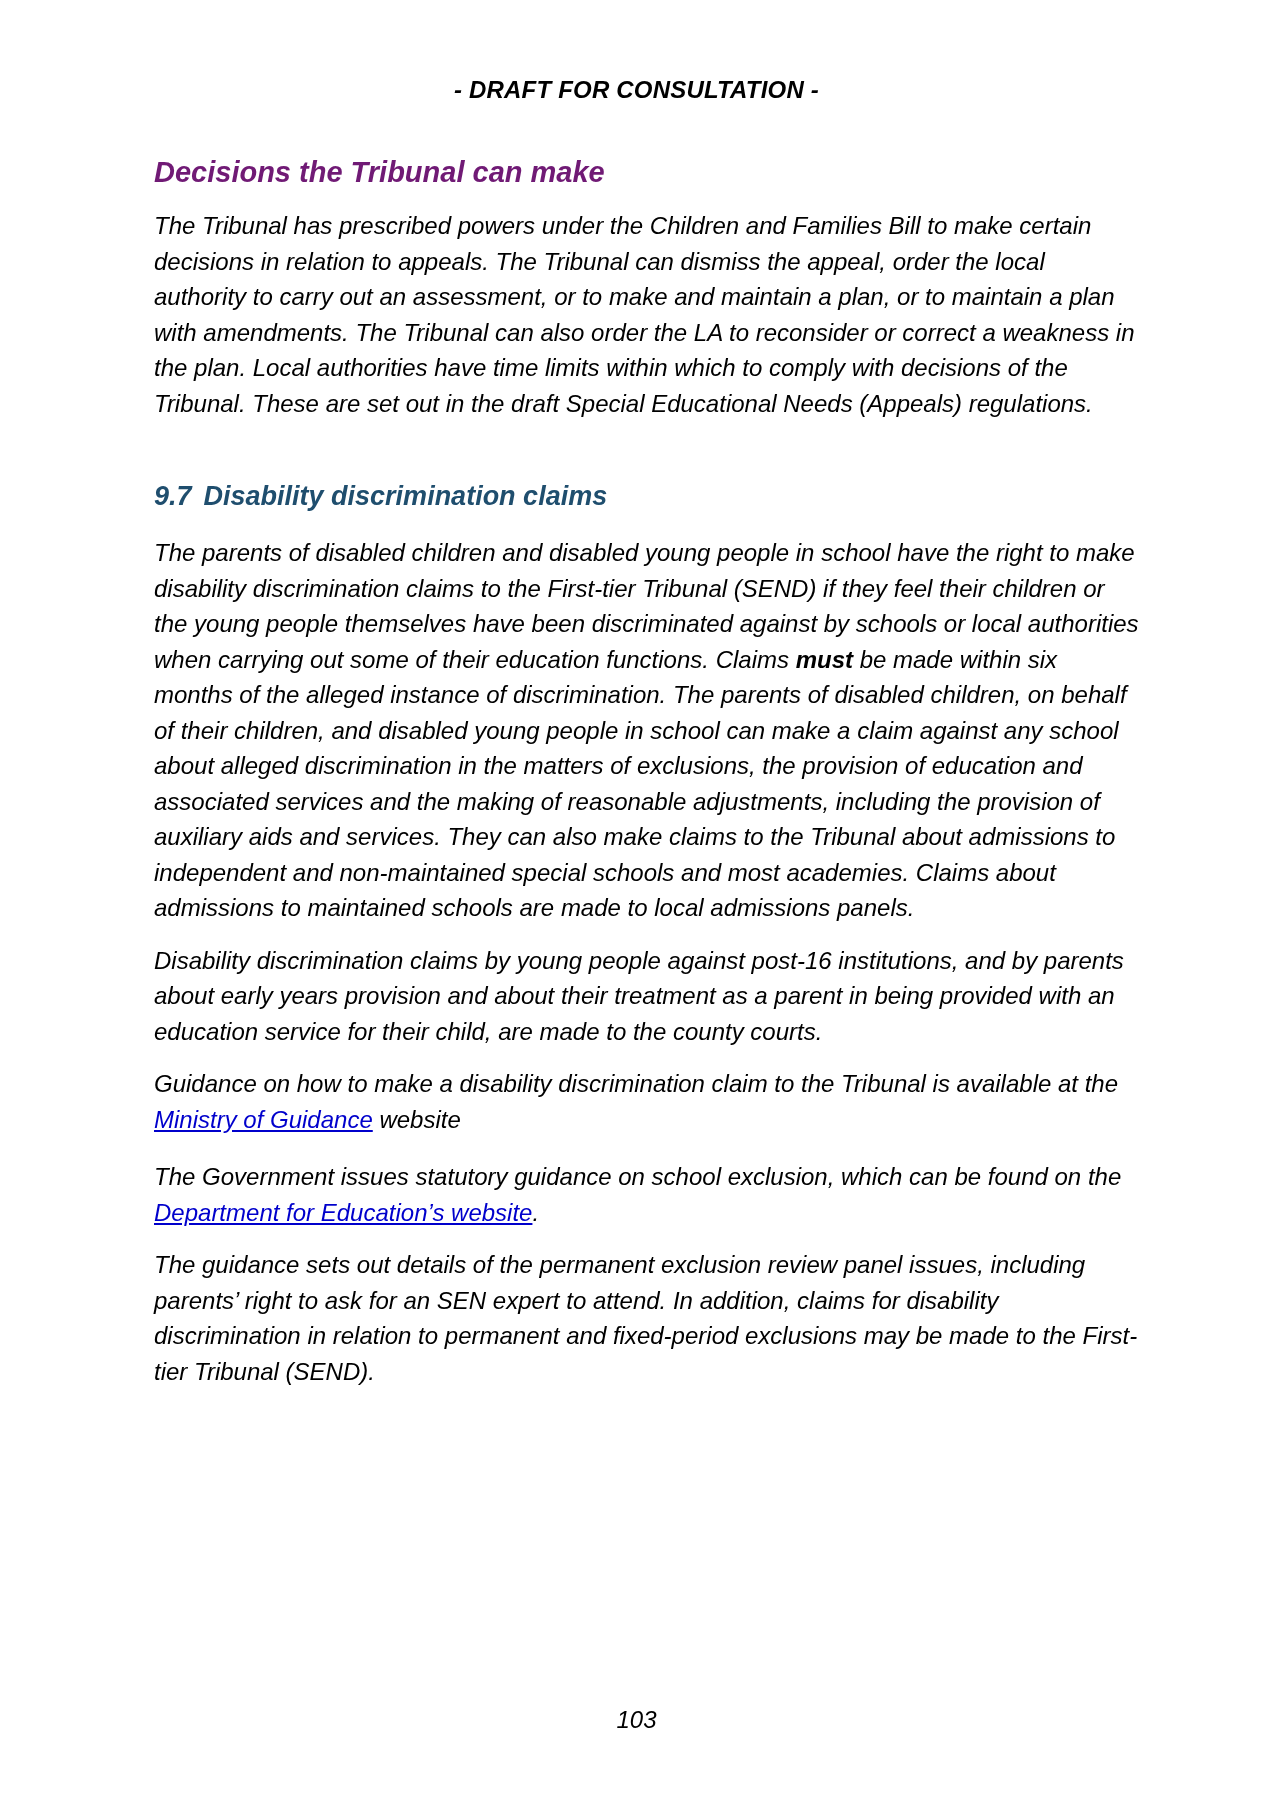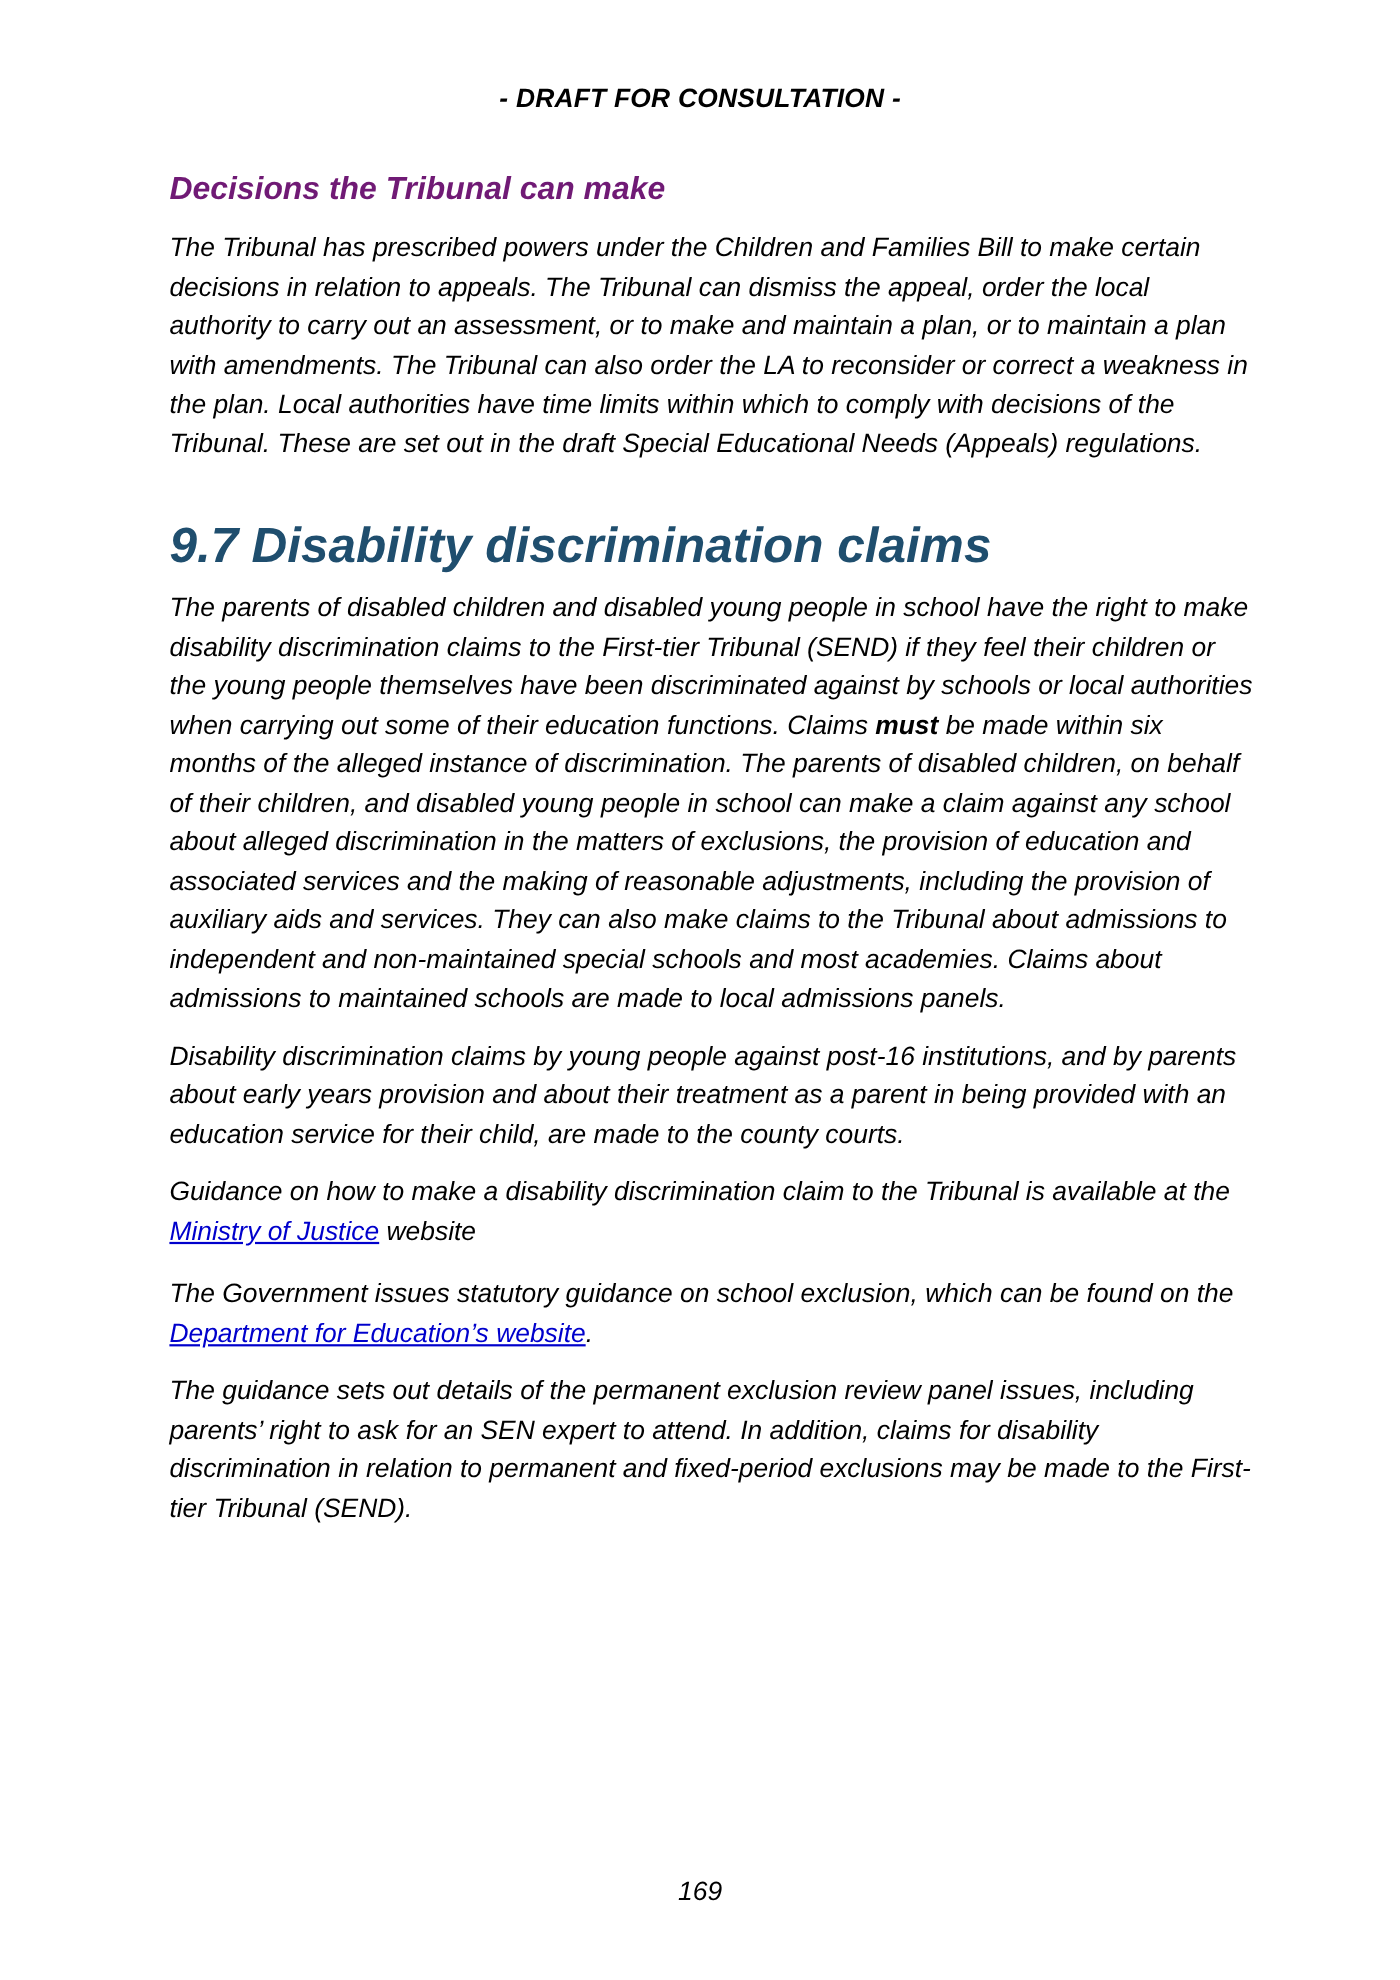--- a/index.html
+++ b/index.html
@@ -41,21 +41,21 @@
     h2.sub {
       margin: 0;
       color: #701a75;
       font-size: 29px;
       font-weight: bold;
       line-height: 44px;
     }
     h1.section {
       margin: 0;
       color: #1F4E6E;
-      font-size: 45px;
+      font-size: 27px;
       font-weight: bold;
       line-height: 50px;
     }
     h1.section .num {
       margin-right: 12px;
     }
     p {
       margin: 0;
       font-size: 24px;
       line-height: 35.5px;
@@ -86,24 +86,24 @@
     <p style="margin-top:14px;">The Tribunal has prescribed powers under the Children and Families Bill to make certain decisions in relation to appeals.  The Tribunal can dismiss the appeal, order the local authority to carry out an assessment, or to make and maintain a plan, or to maintain a plan with amendments.  The Tribunal can also order the LA to reconsider or correct a weakness in the plan.  Local authorities have time limits within which to comply with decisions of the Tribunal.  These are set out in the draft Special Educational Needs (Appeals) regulations.</p>
 
     <h1 class="section" style="margin-top:50px;">
       <span class="num">9.7</span><span>Disability discrimination claims</span>
     </h1>
 
     <p style="margin-top:14px;"><span>The parents of disabled children and disabled young people in school have the right to make disability discrimination claims to the First-tier Tribunal (SEND) if they feel their children or the young people themselves have been discriminated against by schools or local authorities when carrying out some of their education functions. Claims </span><b>must</b><span> be made within six months of the alleged instance of discrimination. The parents of disabled children, on behalf of their children, and disabled young people in school can make a claim against any school about alleged discrimination in the matters of exclusions, the provision of education and associated services and the making of reasonable adjustments, including the provision of auxiliary aids and services.  They can also make claims to the Tribunal about admissions to independent and non-maintained special schools and most academies.  Claims about admissions to maintained schools are made to local admissions panels.</span></p>
 
     <p style="margin-top:17px;">Disability discrimination claims by young people against post-16 institutions, and by parents about early years provision and about their treatment as a parent in being provided with an education service for their child, are made to the county courts.</p>
 
-    <p style="margin-top:17px;"><span>Guidance on how to make a disability discrimination claim to the Tribunal is available at the </span><a class="link" href="#">Ministry of Justice</a><span> website</span></p>
+    <p style="margin-top:17px;"><span>Guidance on how to make a disability discrimination claim to the Tribunal is available at the </span><a class="link" href="#">Ministry of Guidance</a><span> website</span></p>
 
 
     <p style="margin-top:22px;"><span>The Government issues statutory guidance on school exclusion, which can be found on the </span><a class="link" href="#">Department for Education’s website</a><span>.</span></p>
 
     <p style="margin-top:17px;">The guidance sets out details of the permanent exclusion review panel issues, including parents’ right to ask for an SEN expert to attend.  In addition, claims for disability discrimination in relation to permanent and fixed-period exclusions may be made to the First-tier Tribunal (SEND).</p>
 
   </div>
 
-  <div class="page-number">169</div>
+  <div class="page-number">103</div>
 
 </div>
 
 </body></html>

